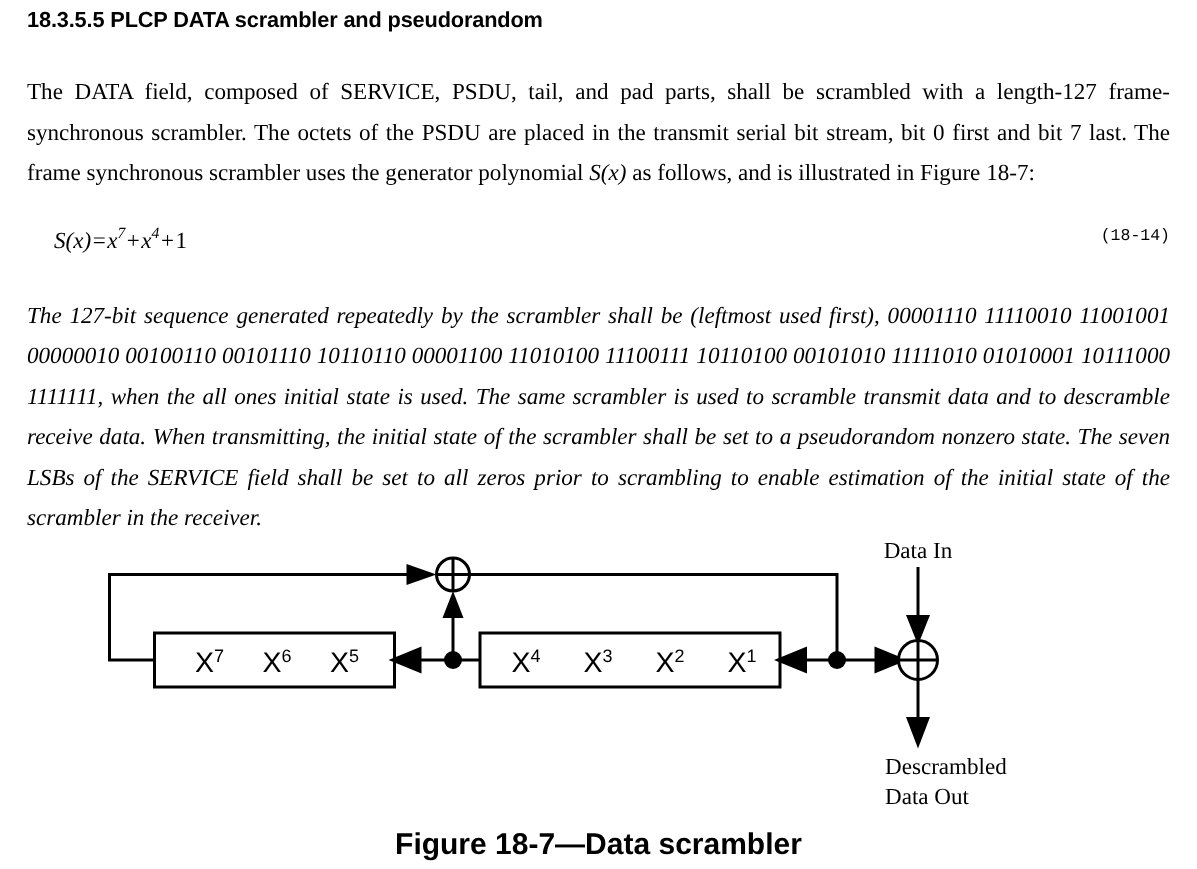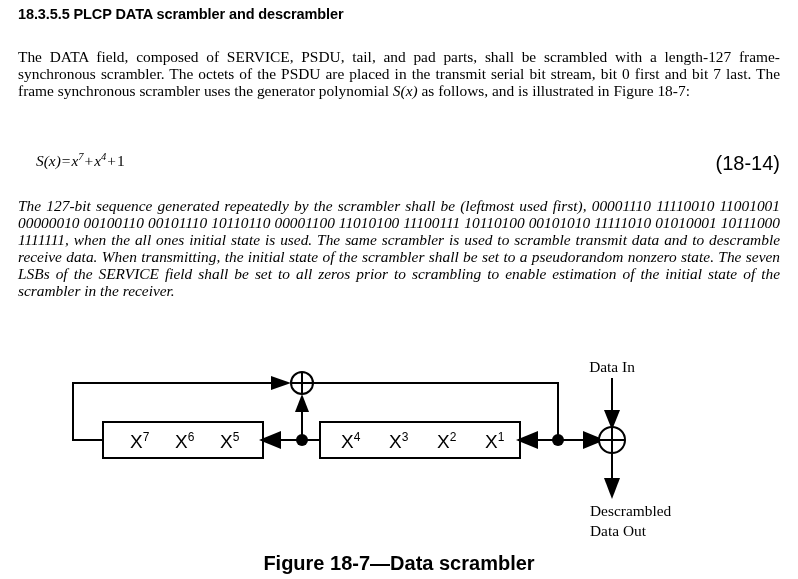--- a/index.html
+++ b/index.html
@@ -28,21 +28,21 @@
     white-space: nowrap;
   }
 
   
   .para {
     position: absolute;
     left: 18px;
     width: 762px;
     font-family: "Liberation Serif", serif;
     font-size: 15.4px;
-    line-height: 17px;
+    line-height: 27px;
     text-align: justify;
     text-justify: inter-word;
   }
   .para-1 { top: 48px; }
   .para-2 { top: 197px; font-style: italic; }
 
   .para em, .ital {
     font-style: italic;
   }
 
@@ -72,22 +72,22 @@
   }
   sup {
     font-size: 0.68em;
     vertical-align: super;
     line-height: 0;
   }
   .eq-number {
     position: absolute;
     right: 0;
     top: 0;
-    font-family: Liberation Sans, sans-serif;
-    font-size: 20px;
+    font-family: Liberation Mono, monospace;
+    font-size: 11px;
     font-style: normal;
     white-space: nowrap;
   }
 
   
   .figure-area {
     position: absolute;
     left: 0;
     top: 352px;
     width: 798px;
@@ -122,21 +122,21 @@
     width: 798px;
     text-align: center;
     font-family: "Liberation Sans", sans-serif;
     font-weight: bold;
     font-size: 20px;
   }
 </style>
 </head>
 <body>
 
-<div class="section-heading">18.3.5.5 PLCP DATA scrambler and descrambler</div>
+<div class="section-heading">18.3.5.5 PLCP DATA scrambler and pseudorandom</div>
 
 <div class="para para-1"><span>The DATA field, composed of SERVICE, PSDU, tail, and pad parts, shall be scrambled with a length-127 frame-synchronous scrambler. The octets of the PSDU are placed in the transmit serial bit stream, bit 0 first and bit 7 last. The frame synchronous scrambler uses the generator polynomial </span><span class="ital">S(x)</span><span> as follows, and is illustrated in Figure 18-7:</span></div>
 
 <div class="equation-row">
   <div class="equation"><span>S(x)</span><span class="op">=</span><span>x</span><sup>7</sup><span class="op">+</span><span>x</span><sup>4</sup><span class="op">+</span><span class="num">1</span></div>
   <div class="eq-number">(18-14)</div>
 </div>
 
 <div class="para para-2">The 127-bit sequence generated repeatedly by the scrambler shall be (leftmost used first), 00001110 11110010 11001001 00000010 00100110 00101110 10110110 00001100 11010100 11100111 10110100 00101010 11111010 01010001 10111000 1111111, when the all ones initial state is used. The same scrambler is used to scramble transmit data and to descramble receive data. When transmitting, the initial state of the scrambler shall be set to a pseudorandom nonzero state. The seven LSBs of the SERVICE field shall be set to all zeros prior to scrambling to enable estimation of the initial state of the scrambler in the receiver.</div>
 

